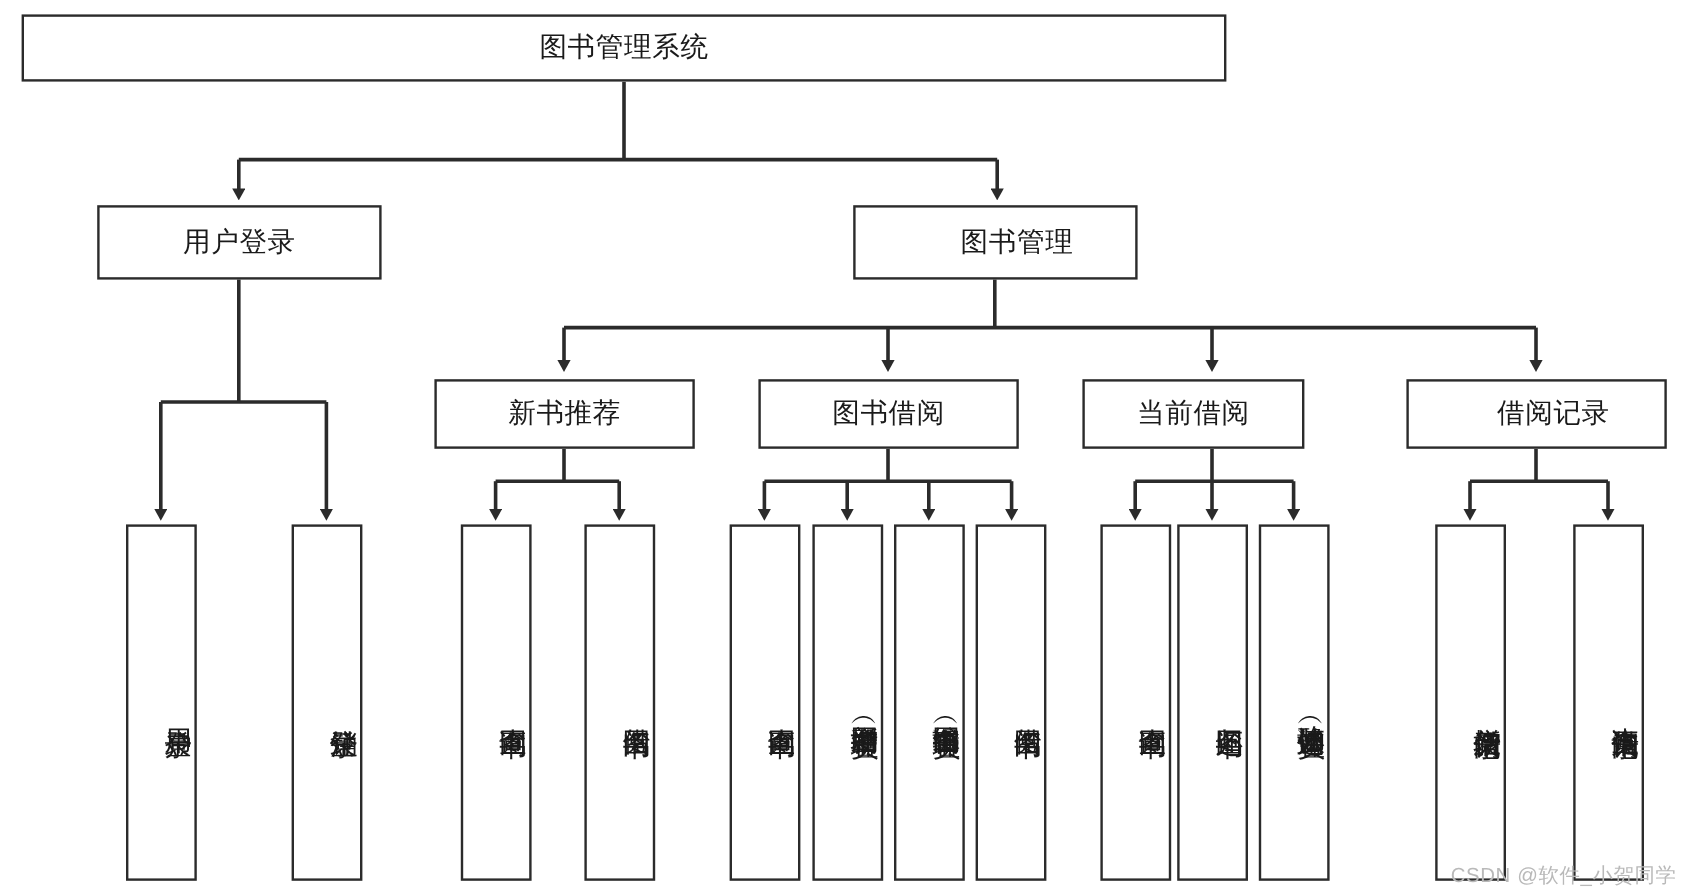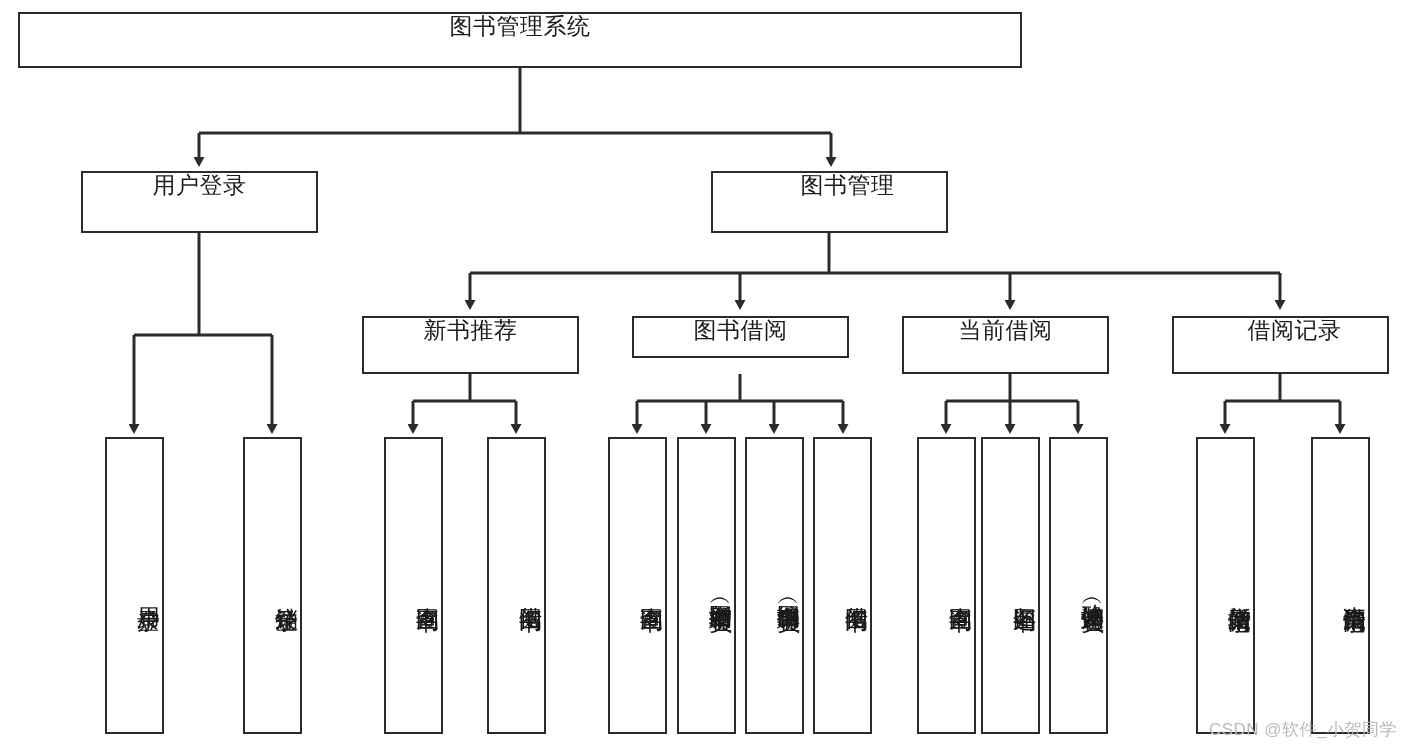--- a/index.html
+++ b/index.html
@@ -24,21 +24,21 @@
     width: 1405px;
     height: 747px;
     pointer-events: none;
   }
   .node {
     position: absolute;
     box-sizing: border-box;
     background: #ffffff;
     border: 2px solid #2b2b2b;
     display: flex;
-    align-items: flex-start;
+    align-items: center;
     justify-content: center;
     color: #1a1a1a;
     z-index: 2;
   }
   .node-h {
     font-size: 23px;
     line-height: 1.1;
     letter-spacing: 0.5px;
     white-space: nowrap;
   }
@@ -130,24 +130,24 @@
   <div class="node node-h" style="left:81px; top:171px; width:237px; height:62px;">
     <span>用户登录</span>
   </div>
   <div class="node node-h" style="left:711px; top:171px; width:237px; height:62px;padding-left:36px;">
     <span>图书管理</span>
   </div>
 
   <div class="node node-h" style="left:362px; top:316px; width:217px; height:58px;">
     <span>新书推荐</span>
   </div>
-  <div class="node node-h" style="left:632px; top:316px; width:217px; height:42px;">
+  <div class="node node-h" style="left:632px; top:316px; width:217px; height:58px;">
     <span>图书借阅</span>
   </div>
-  <div class="node node-h" style="left:902px; top:316px; width:207px; height:58px;">
+  <div class="node node-h" style="left:902px; top:316px; width:185px; height:58px;">
     <span>当前借阅</span>
   </div>
   <div class="node node-h" style="left:1172px; top:316px; width:217px; height:58px;padding-left:28px;">
     <span>借阅记录</span>
   </div>
 
   <div class="node node-v" style="left:105px; top:437px; width:59px; height:297px;">
     <span class="vlabel">用户登录</span>
   </div>
   <div class="node node-v" style="left:243px; top:437px; width:59px; height:297px;">

